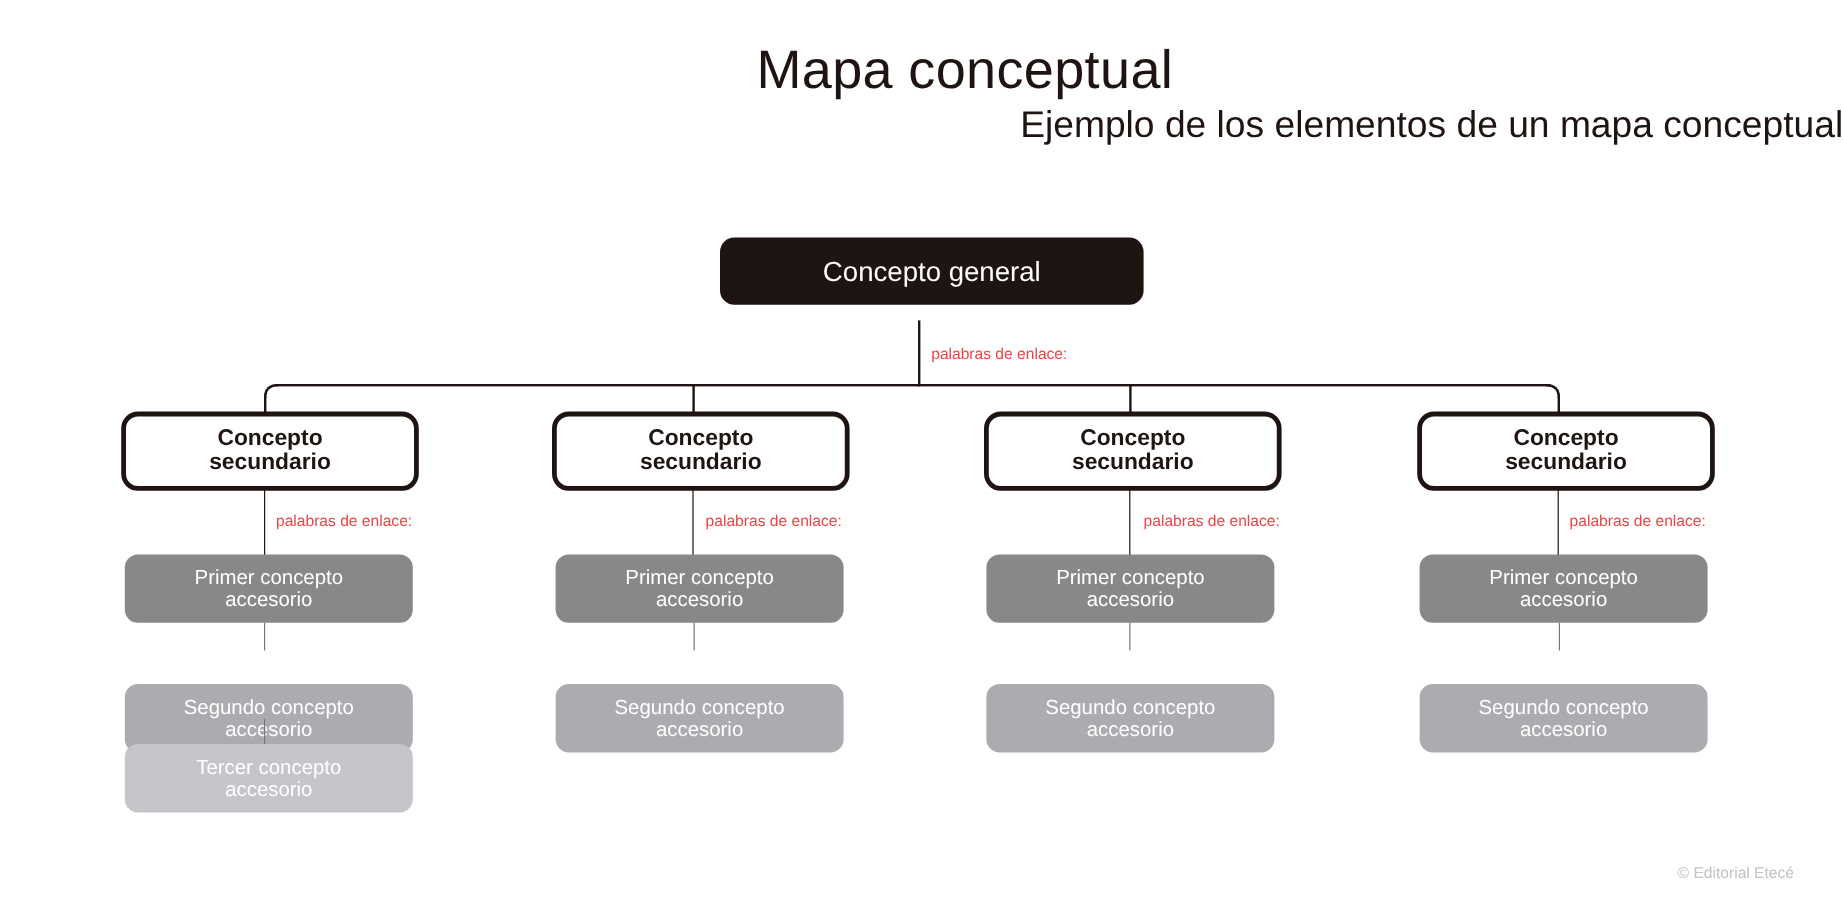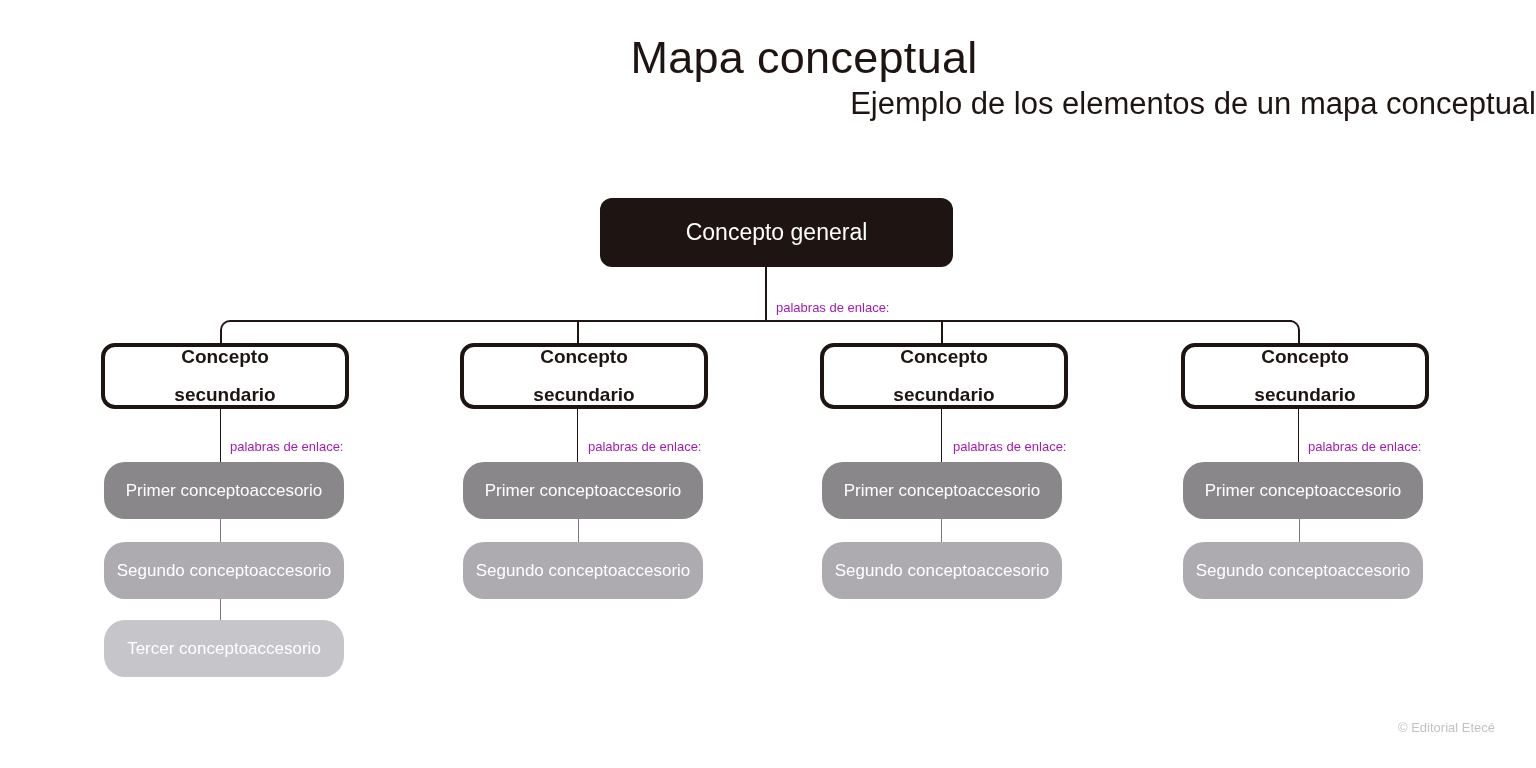--- a/index.html
+++ b/index.html
@@ -1,25 +1,25 @@
 <!DOCTYPE html>
 <html><head>
   <meta charset="utf-8">
   <style>
     html, body { margin: 0; padding: 0; background: #ffffff; }
     body { width: 1536px; height: 768px; position: relative; overflow: hidden; font-family: "Liberation Sans", sans-serif; color: #1e1412; }
     .title { position: absolute; left: 0; width: 1536px; top: 32px; text-align: center; font-size: 45px; font-weight: normal; color: #1e1412; letter-spacing: 0.3px; padding-left: 36px; }
     .subtitle { position: absolute; left: 0; width: 1536px; top: 86px; text-align: right; font-size: 31px; font-weight: normal; color: #1e1412; }
-    .general { position: absolute; left: 600px; top: 198px; width: 353px; height: 69px; background: #1e1412; border-radius: 12px; color: #fff; font-size: 23px; display: flex; align-items: center; justify-content: center; }
+    .general { position: absolute; left: 600px; top: 198px; width: 353px; height: 56px; background: #1e1412; border-radius: 12px; color: #fff; font-size: 23px; display: flex; align-items: center; justify-content: center; }
     .line { position: absolute; background: #1e1412; }
-    .link-label { position: absolute; font-size: 13px; color: #a21caf; white-space: nowrap; margin-top: 13px; }
-    .secondary { position: absolute; top: 343px; width: 240px; height: 58px; border: 4px solid #1e1412; border-radius: 14px; background: #fff; display: flex; flex-direction: column; align-items: center; justify-content: space-between; font-weight: bold; font-size: 19px; line-height: 20px; color: #1e1412; }
-    .acc { position: absolute; width: 240px; height: 57px; border-radius: 21px; color: #fff; font-size: 17px; line-height: 18px; display: flex; flex-direction: row; align-items: center; justify-content: center; }
+    .link-label { position: absolute; font-size: 13px; color: #ef4444; white-space: nowrap; }
+    .secondary { position: absolute; top: 343px; width: 240px; height: 58px; border: 4px solid #1e1412; border-radius: 14px; background: #fff; display: flex; flex-direction: column; align-items: center; justify-content: center; font-weight: bold; font-size: 19px; line-height: 20px; color: #1e1412; }
+    .acc { position: absolute; width: 240px; height: 57px; border-radius: 11px; color: #fff; font-size: 17px; line-height: 18px; display: flex; flex-direction: column; align-items: center; justify-content: center; }
     .acc.l1 { background: #8a878a; }
-    .acc.l2 { background: #adabaf; }
+    .acc.l2 { background: #adabaf; margin-top: 28px; }
     .acc.l3 { background: #c6c5c9; }
     .gline { position: absolute; width: 1px; background: #7a777a; }
     .footer { position: absolute; right: 41px; top: 720px; font-size: 13px; color: #c2c2c2; }
   </style>
 </head>
 <body>
 
 <div class="title">Mapa conceptual</div>
 <div class="subtitle">Ejemplo de los elementos de un mapa conceptual</div>
 

